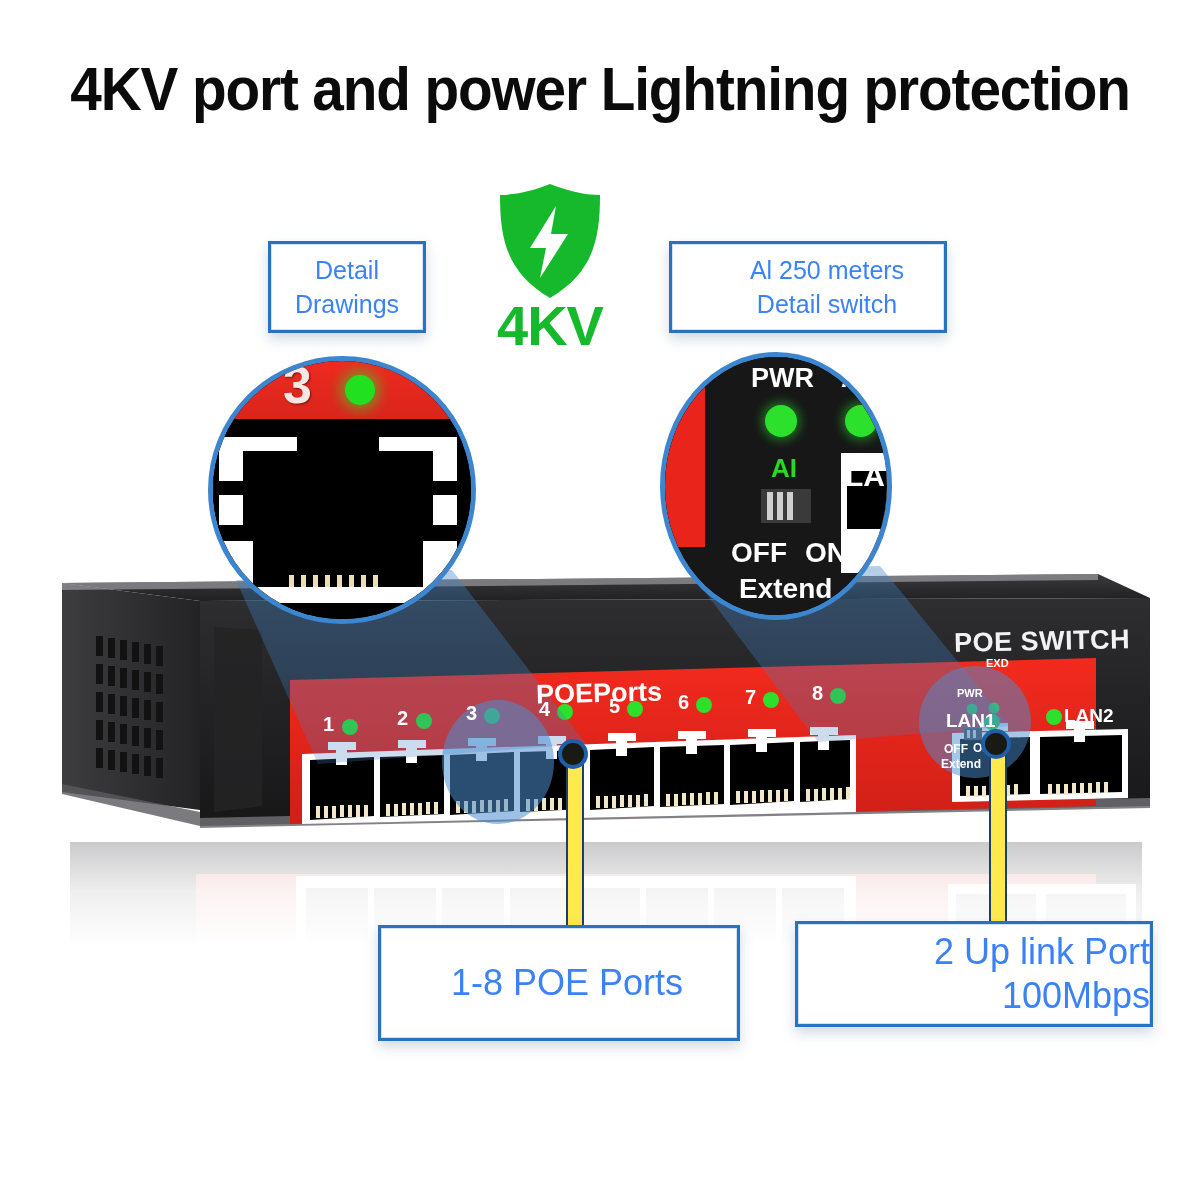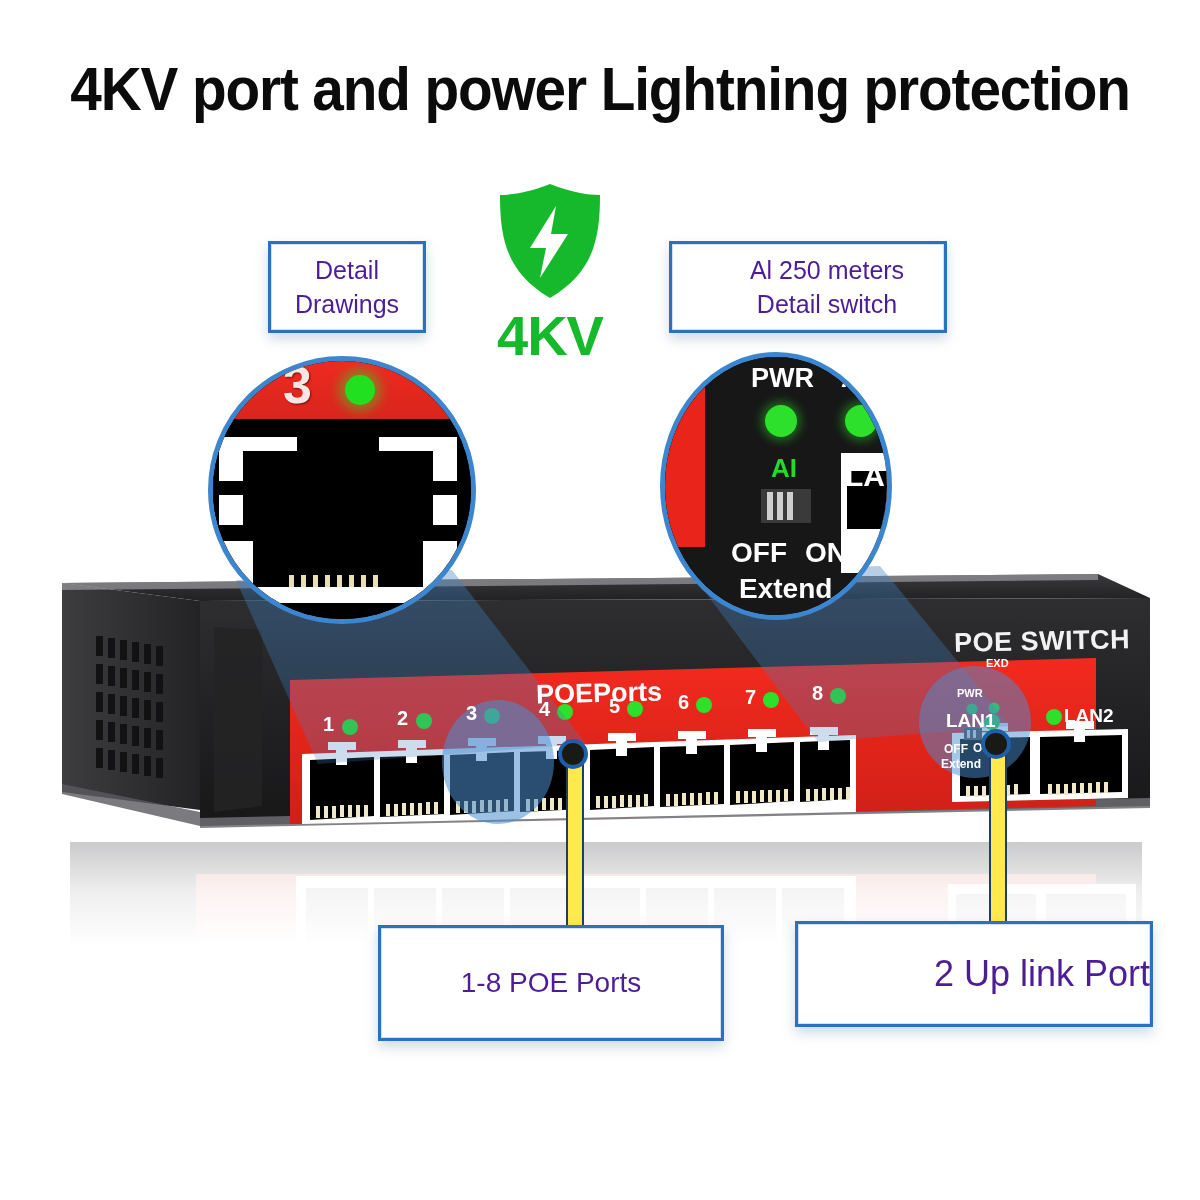--- a/index.html
+++ b/index.html
@@ -16,40 +16,40 @@
     font-family:"Liberation Sans", sans-serif;
     font-weight:700;font-size:61px;letter-spacing:-1.2px;
     color:#0b0b0b;white-space:nowrap;
     transform:scaleX(.93);transform-origin:50% 50%;
   }
 
   
   .badge{position:absolute;left:480px;top:180px;width:140px;height:185px;}
   .badge svg{display:block;}
   .badge .kv{
-    position:absolute;left:0;top:128px;width:140px;text-align:center;
+    position:absolute;left:0;top:118px;width:140px;text-align:center;
     font-weight:700;font-size:56px;color:#16b92b;letter-spacing:-1px;
     line-height:1;
   }
 
   
   .lbl{
     position:absolute;background:#ffffff;
     border:3px solid #2a72c0;
     box-shadow:0 0 0 1px #cfe2f5 inset, 0 6px 12px rgba(90,120,160,.28);
-    text-align:center;color:#4c1d95;line-height:1.22;
+    text-align:center;color:#3b82f6;line-height:1.22;
     display:flex;flex-direction:column;justify-content:center;
   }
   .lbl span{display:block;}
 
   #lbl-detail{left:268px;top:241px;width:152px;height:86px;font-size:25px;}
   #lbl-detail span{padding:2px 0;}
   #lbl-ai{left:669px;top:241px;width:234px;height:86px;font-size:25px;padding-left:38px;}
   #lbl-ai span{padding:2px 0;}
-  #lbl-poeports{left:378px;top:925px;width:340px;height:110px;font-size:28px;}
+  #lbl-poeports{left:378px;top:925px;width:340px;height:110px;font-size:36px;padding-left:16px;}
   #lbl-uplink{left:795px;top:921px;width:352px;height:100px;font-size:36px;align-items:flex-end;}
 
   
   .ptr{position:absolute;background:#ffe94d;border:2px solid #1b3f6b;width:14px;}
   #ptr-left{left:566px;top:752px;height:182px;}
   #ptr-right{left:989px;top:742px;height:188px;}
   .ptr-dot{
     position:absolute;width:30px;height:30px;border-radius:50%;
     border:4px solid #1f5fa8;background:#1a1a14;
     box-sizing:border-box;
@@ -483,15 +483,16 @@
   <div class="ptr-dot" id="dot-left"></div>
   <div class="ptr" id="ptr-right"></div>
   <div class="ptr-dot" id="dot-right"></div>
 
   <div class="lbl" id="lbl-poeports">
     <span>1-8 POE Ports</span>
   </div>
 
   <div class="lbl" id="lbl-uplink">
     <span>2 Up link Port</span>
+    <span>100Mbps</span>
   </div>
 
 </div>
 
 </body></html>

